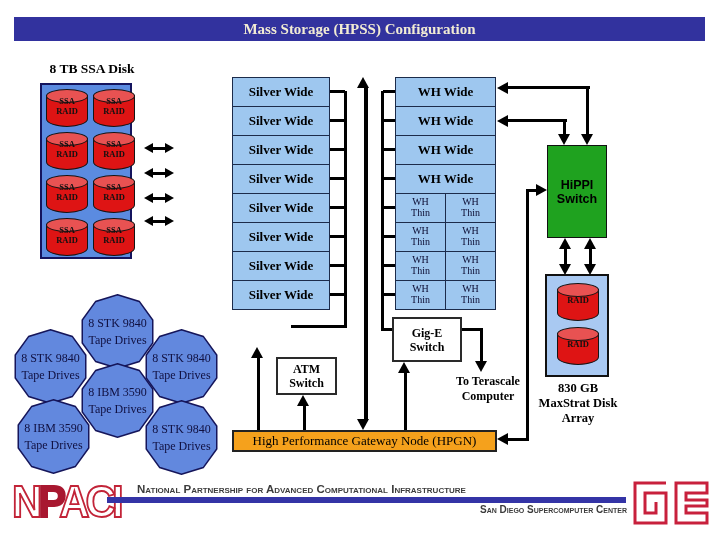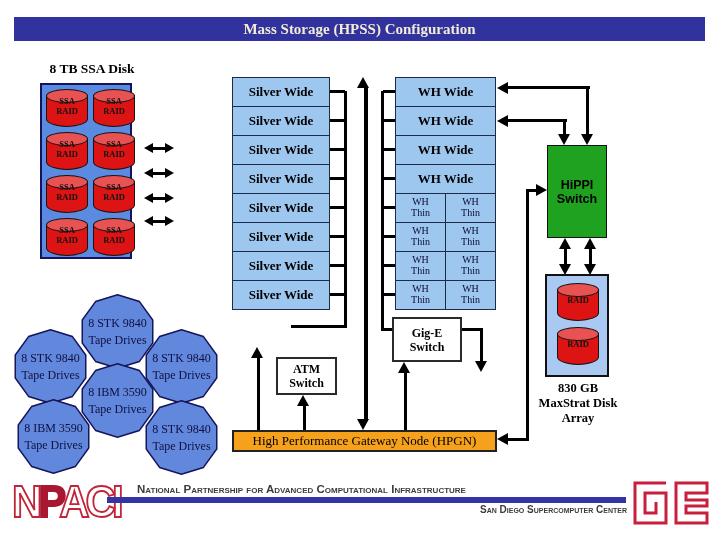--- a/index.html
+++ b/index.html
@@ -291,20 +291,22 @@
         <polygon points="50,1 79,9.9 97,34.8 97,65.2 79,90.1 50,99 21,90.1 3,65.2 3,34.8 21,9.9" fill="#6288DE" stroke="#15155A" stroke-width="2"></polygon>
       </svg>
     <span class="dlabel pre">8 STK 9840
 Tape Drives</span>
   </div>
 
   <div class="nbox pre" style="left:276px;top:357px;width:61px;height:38px">ATM
 Switch</div>
   <div class="nbox pre" style="left:392px;top:317px;width:70px;height:45px">Gig-E
 Switch</div>
+  <div class="abs tera pre">To Terascale
+Computer</div>
 
   <div class="abs hpgn">High Performance Gateway Node (HPGN)</div>
 
   <i class="tri tu" style="left:251px;top:347px"></i>
   <i class="vline" style="left:257px;top:356px;height:74px"></i>
   <i class="tri tu" style="left:297px;top:395px"></i>
   <i class="vline" style="left:303px;top:404px;height:26px"></i>
   <i class="tri tu" style="left:398px;top:362px"></i>
   <i class="vline" style="left:404px;top:371px;height:59px"></i>
 

